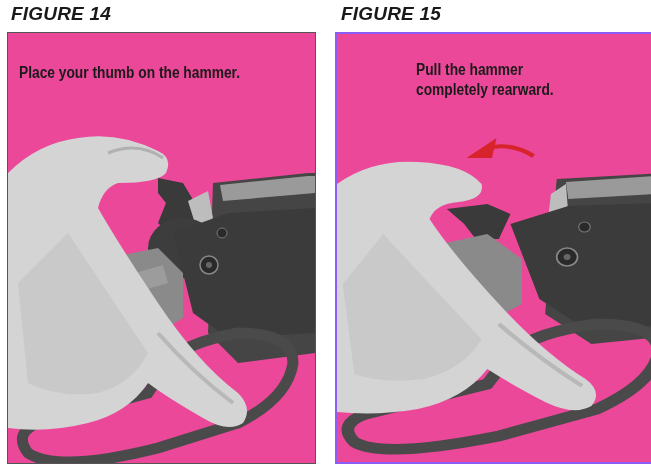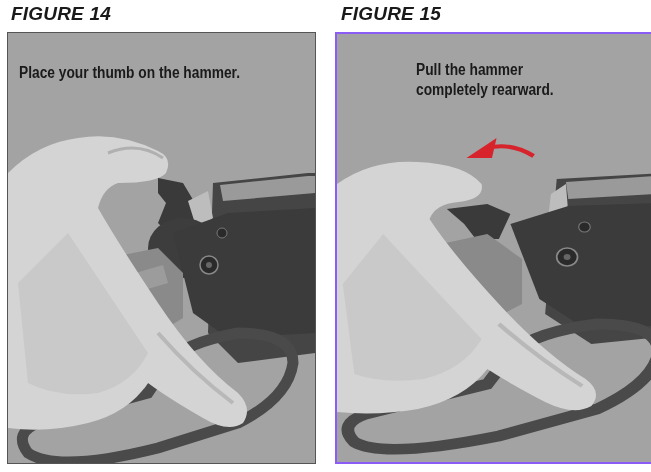--- a/index.html
+++ b/index.html
@@ -1,18 +1,18 @@
 <!DOCTYPE html>
 <html><head>
 <meta charset="utf-8">
 <style>
   html, body { margin:0; padding:0; background:#fff; }
   body { width:651px; height:472px; position:relative; overflow:hidden; font-family:"Liberation Sans", sans-serif; }
   .fig-title { position:absolute; top:3px; font-family:"Liberation Sans", sans-serif; font-weight:bold; font-style:italic; font-size:19px; color:#1a1a1a; letter-spacing:0.2px; }
-  .box { position:absolute; top:32px; background:#a3a3a3; overflow:hidden; }
+  .box { position:absolute; top:32px; background:#ec4899; overflow:hidden; }
   #box14 { left:7px; width:307px; height:430px; border:1px solid #555; }
   #box15 { left:335px; width:307px; height:428px; border:2px solid #8b5cf6;padding-left:48px; }
   .caption { position:absolute; font-family:"Liberation Sans", sans-serif; font-weight:bold; font-size:16px; color:#1a1a1a; transform:scaleX(0.86); transform-origin:left top; line-height:20px; white-space:nowrap; }
   #box14 .caption { left:11px; top:30px; }
   #box15 .caption { left:79px; top:26px; }
   .photo { position:absolute; left:0; top:0; width:100%; height:100%; }
 </style>
 </head>
 <body>
 

